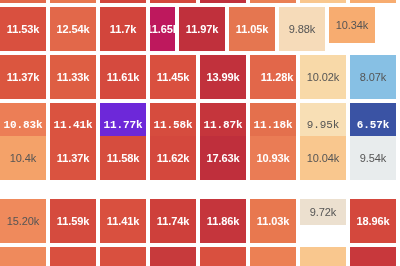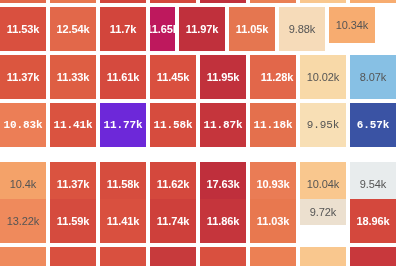--- a/index.html
+++ b/index.html
@@ -98,21 +98,21 @@
       <div class="hm-cell" style="width: 46px; height: 44px; margin-right: 4px; background: rgb(222, 94, 67);">
         <span class="hm-label light-text" style="color: rgb(255, 255, 255);">11.33k</span>
       </div>
       <div class="hm-cell" style="width: 46px; height: 44px; margin-right: 4px; background: rgb(213, 74, 62);">
         <span class="hm-label light-text" style="color: rgb(255, 255, 255);">11.61k</span>
       </div>
       <div class="hm-cell" style="width: 46px; height: 44px; margin-right: 4px; background: rgb(217, 80, 63);">
         <span class="hm-label light-text" style="color: rgb(255, 255, 255);">11.45k</span>
       </div>
       <div class="hm-cell" style="width: 46px; height: 44px; margin-right: 4px; background: rgb(193, 49, 60);">
-        <span class="hm-label light-text" style="color: rgb(255, 255, 255);">11.95k</span>
+        <span class="hm-label light-text" style="color: rgb(255, 255, 255);">13.99k</span>
       </div>
       <div class="hm-cell" style="width: 46px; height: 44px; margin-right: 4px; background: rgb(226, 103, 74); padding-left: 8px;">
         <span class="hm-label light-text" style="color: rgb(255, 255, 255);">11.28k</span>
       </div>
       <div class="hm-cell" style="width: 46px; height: 44px; margin-right: 4px; background: rgb(248, 217, 168);">
         <span class="hm-label dark-text" style="color: rgb(85, 85, 85);">10.02k</span>
       </div>
       <div class="hm-cell" style="width: 46px; height: 44px; margin-right: 4px; background: rgb(135, 192, 228);">
         <span class="hm-label dark-text" style="color: rgb(85, 85, 85);">8.07k</span>
       </div>
@@ -136,21 +136,21 @@
       <div class="hm-cell" style="width: 46px; height: 44px; margin-right: 4px; background: rgb(228, 112, 77);">
         <span class="hm-label light-text" style="color: rgb(255, 255, 255);">11.18k</span>
       </div>
       <div class="hm-cell" style="width: 46px; height: 44px; margin-right: 4px; background: rgb(248, 223, 181);">
         <span class="hm-label dark-text" style="color: rgb(85, 85, 85);">9.95k</span>
       </div>
       <div class="hm-cell" style="width: 46px; height: 44px; margin-right: 4px; background: rgb(58, 83, 164);">
         <span class="hm-label light-text" style="color: rgb(255, 255, 255);">6.57k</span>
       </div>
     </div>
-    <div class="hm-row" style="top: 162px; height: 44px;">
+    <div class="hm-row" style="top: 136px; height: 44px;">
       <div class="hm-cell" style="width: 46px; height: 44px; margin-right: 4px; background: rgb(244, 162, 105);">
         <span class="hm-label dark-text" style="color: rgb(85, 85, 85);">10.4k</span>
       </div>
       <div class="hm-cell" style="width: 46px; height: 44px; margin-right: 4px; background: rgb(218, 83, 64);">
         <span class="hm-label light-text" style="color: rgb(255, 255, 255);">11.37k</span>
       </div>
       <div class="hm-cell" style="width: 46px; height: 44px; margin-right: 4px; background: rgb(214, 77, 62);">
         <span class="hm-label light-text" style="color: rgb(255, 255, 255);">11.58k</span>
       </div>
       <div class="hm-cell" style="width: 46px; height: 44px; margin-right: 4px; background: rgb(212, 72, 61);">
@@ -164,21 +164,21 @@
       </div>
       <div class="hm-cell" style="width: 46px; height: 44px; margin-right: 4px; background: rgb(249, 199, 142);">
         <span class="hm-label dark-text" style="color: rgb(85, 85, 85);">10.04k</span>
       </div>
       <div class="hm-cell" style="width: 46px; height: 44px; margin-right: 4px; background: rgb(232, 236, 237);">
         <span class="hm-label dark-text" style="color: rgb(85, 85, 85);">9.54k</span>
       </div>
     </div>
     <div class="hm-row" style="top: 199px; height: 44px;">
       <div class="hm-cell" style="width: 46px; height: 44px; margin-right: 4px; background: rgb(239, 138, 92);">
-        <span class="hm-label dark-text" style="color: rgb(85, 85, 85);">13.22k</span>
+        <span class="hm-label dark-text" style="color: rgb(85, 85, 85);">15.20k</span>
       </div>
       <div class="hm-cell" style="width: 46px; height: 44px; margin-right: 4px; background: rgb(213, 75, 62);">
         <span class="hm-label light-text" style="color: rgb(255, 255, 255);">11.59k</span>
       </div>
       <div class="hm-cell" style="width: 46px; height: 44px; margin-right: 4px; background: rgb(217, 80, 63);">
         <span class="hm-label light-text" style="color: rgb(255, 255, 255);">11.41k</span>
       </div>
       <div class="hm-cell" style="width: 46px; height: 44px; margin-right: 4px; background: rgb(206, 64, 59);">
         <span class="hm-label light-text" style="color: rgb(255, 255, 255);">11.74k</span>
       </div>

